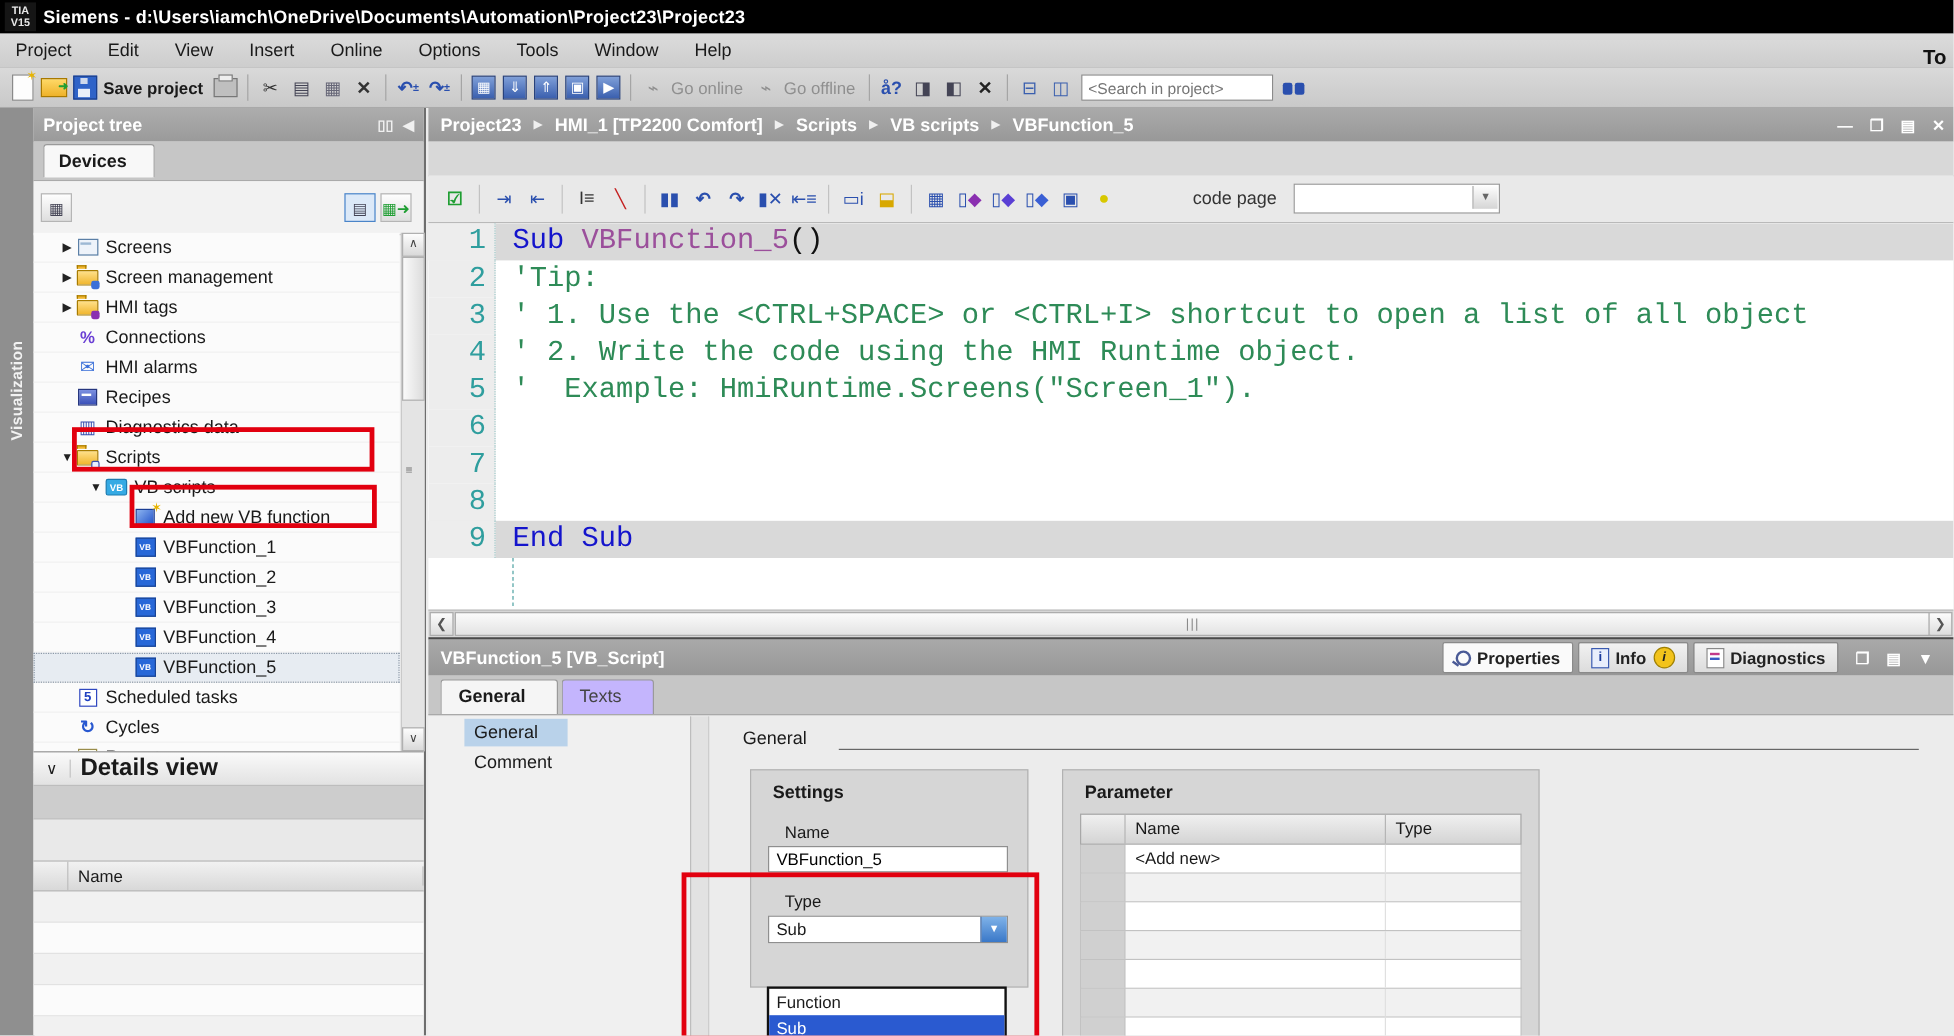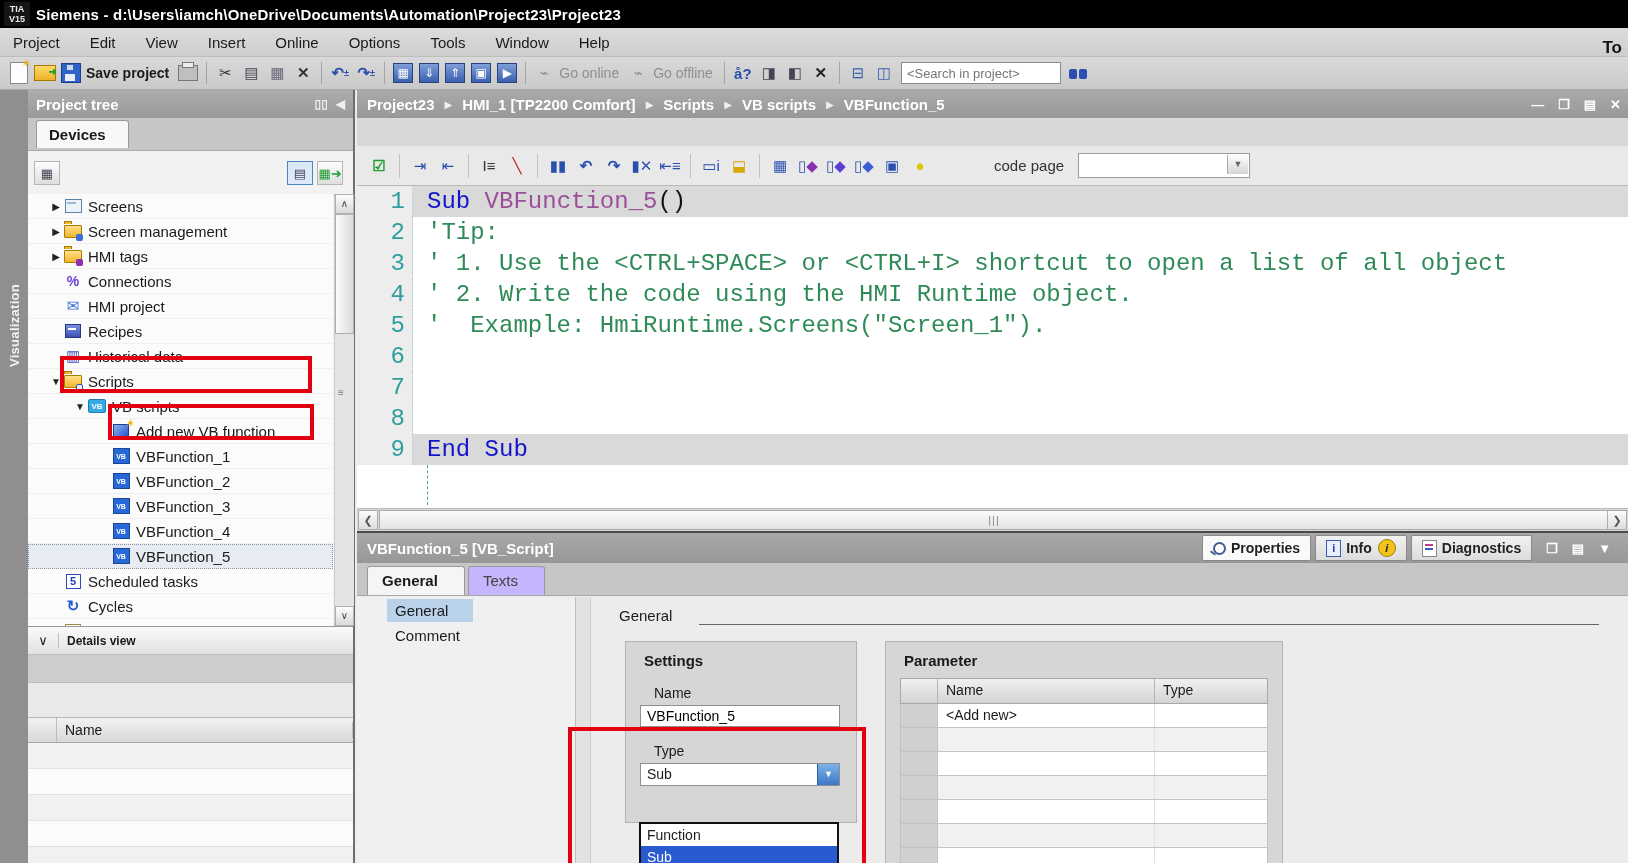--- a/index.html
+++ b/index.html
@@ -99,21 +99,21 @@
   #tree-sb{position:absolute;left:306px;top:104px;width:19px;height:432px;background:#e4e4e4;border-left:1px solid #c9c9c9}
   .sb-btn{position:absolute;left:0;width:19px;height:20px;background:linear-gradient(#fdfdfd,#d9d9d9);
           border:1px solid #b0b0b0;box-sizing:border-box;font-size:10px;color:#444;text-align:center;line-height:18px}
   #tree-sb .thumb{position:absolute;left:0;top:20px;width:19px;height:120px;background:linear-gradient(90deg,#fafafa,#dcdcdc);border:1px solid #b0b0b0;box-sizing:border-box}
   #tree-sb .grip{position:absolute;left:3px;top:196px;width:12px;height:12px;color:#7a7a7a;font-size:10px;line-height:5px}
 
   
   #details{position:absolute;left:0;top:536px;width:325px;height:237px;background:#ececec}
   #dv-head{height:27px;background:linear-gradient(#fafafa,#e2e2e2);border-top:1px solid #9a9a9a;border-bottom:1px solid #bdbdbd;display:flex;align-items:center}
   #dv-head .chev{width:30px;text-align:center;font-size:13px;border-right:1px solid #c2c2c2}
-  #dv-head .t{font-size:12px;font-weight:bold;margin-left:8px}
+  #dv-head .t{font-size:20px;font-weight:bold;margin-left:8px}
   #dv-grayrow{height:27px;background:#cdcdcd;border-bottom:1px solid #bdbdbd}
   #dv-gap{height:34px;background:#e9e9e9}
   #dv-colhead{height:24px;background:linear-gradient(#f2f2f2,#d8d8d8);border-top:1px solid #b8b8b8;border-bottom:1px solid #a8a8a8;display:flex;align-items:center}
   #dv-colhead .c0{width:28px;height:100%;border-right:1px solid #bdbdbd}
   #dv-colhead .c1{flex:1;font-size:14px;padding-left:8px;border-right:1px solid #bdbdbd}
   .dv-row{height:25px;border-bottom:1px solid #e2e2e2;background:#fbfbfb}
   .dv-row:nth-child(odd){background:#f1f1f1}
 
   
   #edwrap{left:357px;top:90px;width:1271px;height:773px;background:#ececec}
@@ -335,33 +335,33 @@
         <span>HMI tags</span>
       </div>
     <div class="trow lv1">
         <span class="arr"></span>
         <span class="tico conn">%</span>
         <span>Connections</span>
       </div>
     <div class="trow lv1">
         <span class="arr"></span>
         <span class="tico env">✉</span>
-        <span>HMI project</span>
+        <span>HMI alarms</span>
       </div>
     <div class="trow lv1">
         <span class="arr"></span>
         <span class="tico">
           <span class="recp"></span>
         </span>
         <span>Recipes</span>
       </div>
     <div class="trow lv1">
         <span class="arr"></span>
         <span class="tico arch">▥</span>
-        <span>Historical data</span>
+        <span>Diagnostics data</span>
       </div>
     <div class="trow lv1">
         <span class="arr">▼</span>
         <span class="tico">
           <span class="fold"></span>
           <span class="dot" style="background:#e8f0ff;border:1px solid #3a50b0;box-sizing:border-box"></span>
         </span>
         <span>Scripts</span>
       </div>
     <div class="trow lv2">

